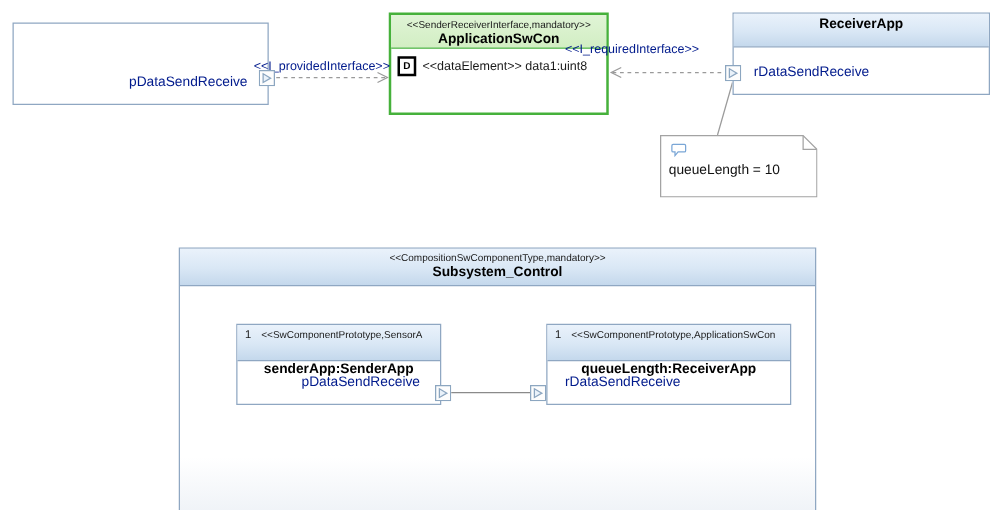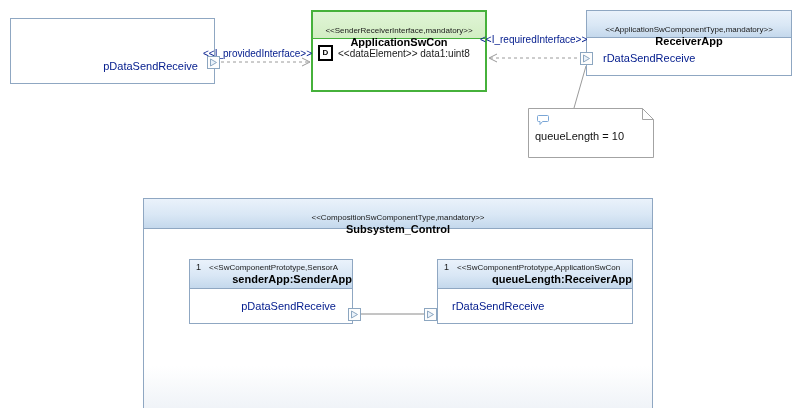--- a/index.html
+++ b/index.html
@@ -4,21 +4,21 @@
 <style>
   html,body{margin:0;padding:0;background:#fff;}
   .canvas{
     position:relative;width:800px;height:408px;background:#ffffff;
     font-family:"Liberation Sans","DejaVu Sans",sans-serif;overflow:hidden;
   }
   .wires{position:absolute;left:0;top:0;z-index:1;pointer-events:none;}
   
   .box{position:absolute;border:1px solid #8fa7c2;background:#fff;z-index:2;box-sizing:border-box;}
   .hdr{border-bottom:1px solid #8fa7c2;background:linear-gradient(180deg,#eaf2fb 0%,#d9e7f5 55%,#c4d8ec 100%);
-       text-align:center;padding-top:13px;height:27px;box-sizing:border-box;}
+       text-align:center;padding-top:2px;height:27px;box-sizing:border-box;}
   .stereo{font-size:8px;color:#1a1a1a;white-space:nowrap;overflow:hidden;display:block;line-height:11px;}
   .bname{font-size:11px;font-weight:bold;color:#000;white-space:nowrap;line-height:13px;display:block;}
   .body{position:absolute;left:0;right:0;bottom:0;display:flex;align-items:center;}
   .portname{font-size:11px;color:#001a8c;white-space:nowrap;}
   
   .iface{border:2px solid #46b13b;}
   .iface .hdr{border-bottom:1px solid #46b13b;background:linear-gradient(180deg,#e0f4d6 0%,#d2eec3 100%);}
   .iface-row{display:flex;align-items:center;padding:6px 5px 0 5px;}
   .dicon{display:inline-block;width:11px;height:12px;border:2px solid #000;background:#fff;
          font-size:8px;font-weight:bold;color:#000;text-align:center;line-height:12px;margin-right:5px;flex:0 0 auto;}
@@ -33,21 +33,21 @@
   .note-icon{position:absolute;left:8px;top:6px;line-height:0;}
   
   .composition{position:absolute;left:143px;top:198px;width:510px;height:216px;
       border:1px solid #8fa7c2;background:linear-gradient(180deg,#ffffff 78%,#eef2f7 100%);z-index:0;box-sizing:border-box;}
   .composition .hdr{height:30px;}
   .proto{position:absolute;border:1px solid #8fa7c2;background:#fff;box-sizing:border-box;}
   .proto .hdr{height:29px;text-align:left;padding:2px 0 0 0;}
   .proto-line1{display:flex;align-items:baseline;padding-left:6px;white-space:nowrap;overflow:hidden;}
   .mult{font-size:9px;color:#1a1a1a;margin-right:8px;}
   .proto-line1 .stereo{display:inline;}
-  .proto .bname{text-align:right;}
+  .proto .bname{text-align:center;margin-top:16px;}
 </style>
 </head>
 <body>
 
 <div class="canvas">
 
   <svg class="wires" width="800" height="408">
 
     <g stroke="#9a9a9a" fill="none">
       <line x1="221" y1="62" x2="309" y2="62" stroke-dasharray="3,3"></line>
@@ -76,30 +76,29 @@
       <span class="bname">ApplicationSwCon</span>
     </div>
     <div class="iface-row">
       <span class="dicon">D</span>
       <span class="delem">&lt;&lt;dataElement&gt;&gt; data1:uint8</span>
     </div>
   </div>
 
   <div class="box" style="left:586px;top:10px;width:206px;height:66px;">
     <div class="hdr">
-      <span class="stereo">&lt;&lt;ApplicationSwComponentType,mandatory&gt;&gt;</span>
       <span class="bname">ReceiverApp</span>
     </div>
     <div class="body" style="top:29px;justify-content:flex-start;padding-left:16px;">
       <span class="portname">rDataSendReceive</span>
     </div>
   </div>
 
   <div class="wlabel" style="left:203px;top:48px;">&lt;&lt;I_providedInterface&gt;&gt;</div>
-  <div class="wlabel" style="left:480px;top:34px;">&lt;&lt;I_requiredInterface&gt;&gt;</div>
+  <div class="wlabel" style="left:452px;top:34px;">&lt;&lt;I_requiredInterface&gt;&gt;</div>
 
   <span class="port" style="left:207px;top:56px;">
     <svg width="13" height="13">
         <rect x="0.5" y="0.5" width="12" height="12" fill="#fdfdfd" stroke="#8ca6c0"></rect>
         <path d="M3.5,3 L9.5,6.5 L3.5,10 Z" fill="#eaf2fa" stroke="#8ca6c0"></path>
       </svg>
   </span>
   <span class="port" style="left:580px;top:52px;">
     <svg width="13" height="13">
         <rect x="0.5" y="0.5" width="12" height="12" fill="#fdfdfd" stroke="#8ca6c0"></rect>

